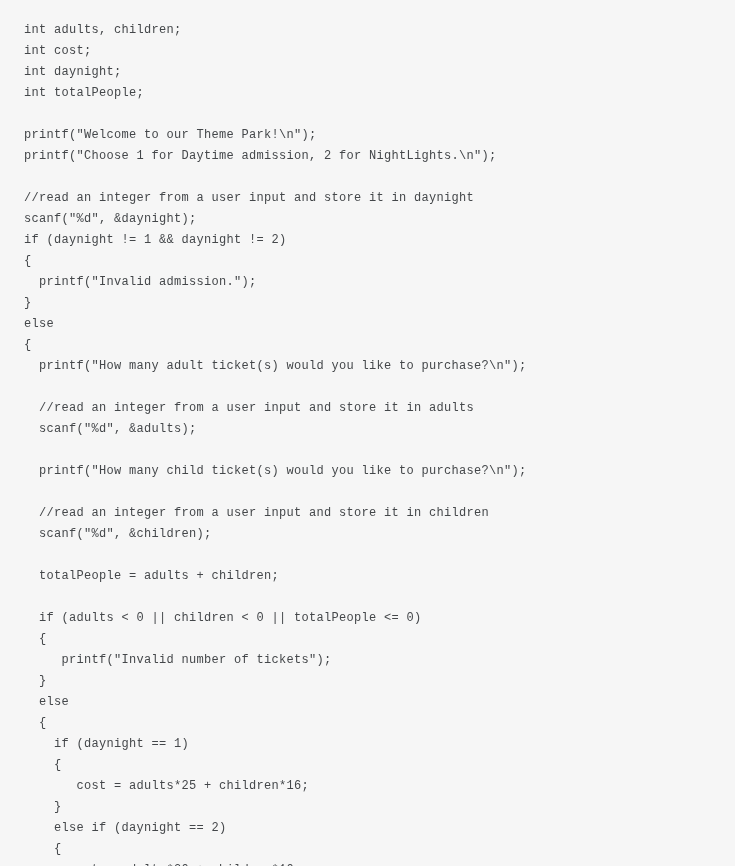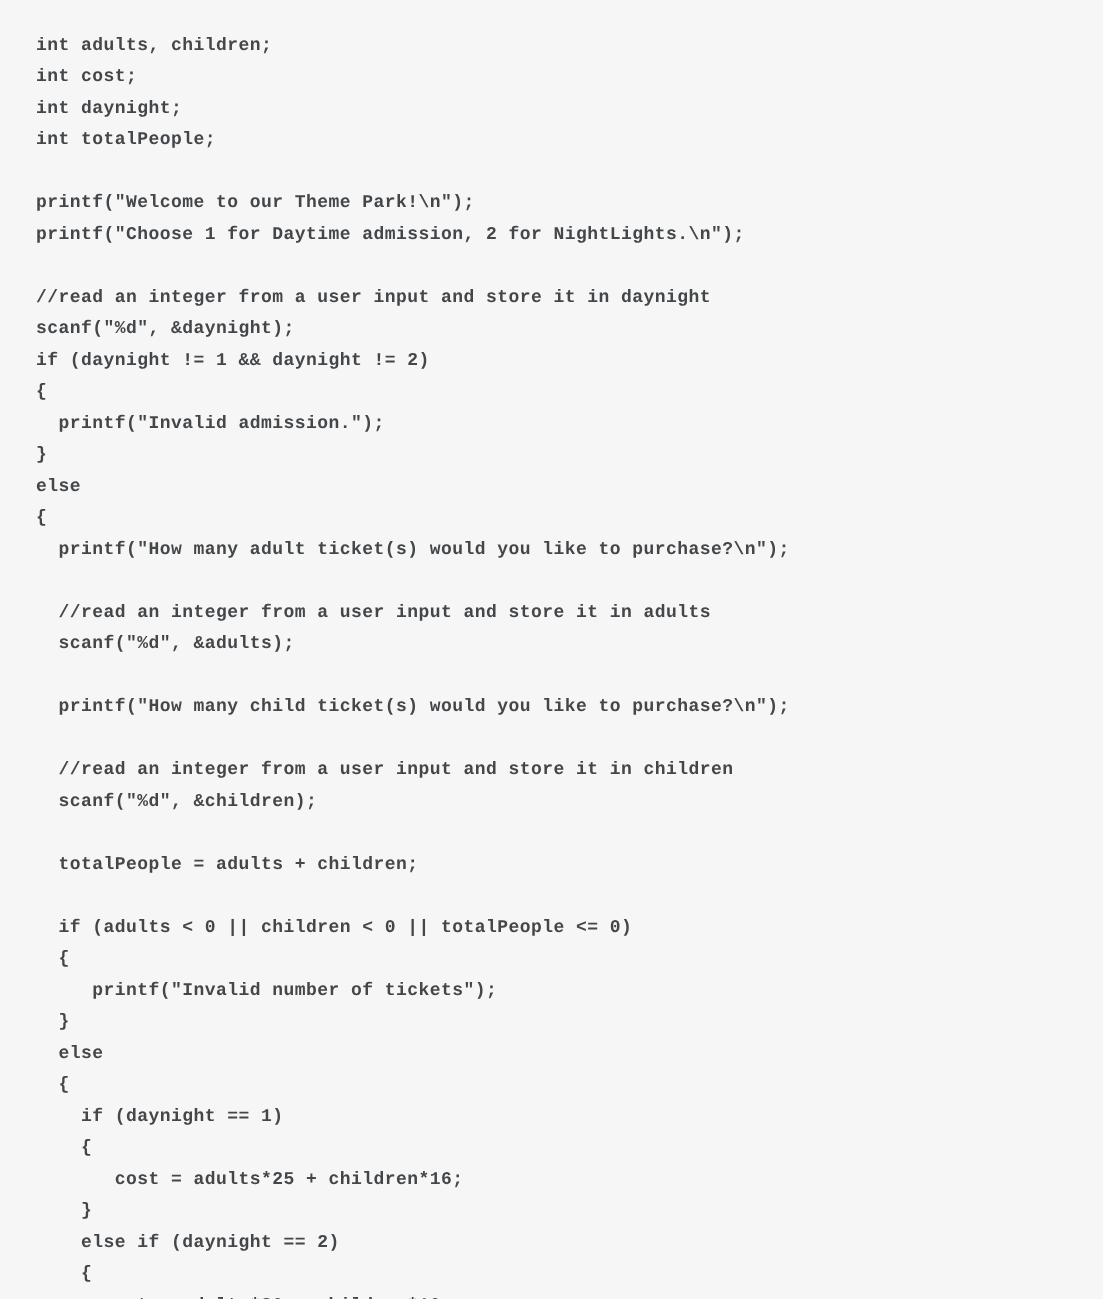--- a/index.html
+++ b/index.html
@@ -17,19 +17,18 @@
       width: 735px;
       letter-spacing: 0.3px;
     }
     pre {
       font-family: inherit;
       white-space: pre;
     }
     .code-line {
       display: block;
       min-height: 1.75em;
-      font-weight: bold;
     }
   </style>
 </head>
 <body>
 
 <pre id="code-container"><span class="code-line">int adults, children;</span><span class="code-line">int cost;</span><span class="code-line">int daynight;</span><span class="code-line">int totalPeople;</span><span class="code-line">&nbsp;</span><span class="code-line">printf("Welcome to our Theme Park!\n");</span><span class="code-line">printf("Choose 1 for Daytime admission, 2 for NightLights.\n");</span><span class="code-line">&nbsp;</span><span class="code-line">//read an integer from a user input and store it in daynight</span><span class="code-line">scanf("%d", &amp;daynight);</span><span class="code-line">if (daynight != 1 &amp;&amp; daynight != 2)</span><span class="code-line">{</span><span class="code-line">  printf("Invalid admission.");</span><span class="code-line">}</span><span class="code-line">else</span><span class="code-line">{</span><span class="code-line">  printf("How many adult ticket(s) would you like to purchase?\n");</span><span class="code-line">&nbsp;</span><span class="code-line">  //read an integer from a user input and store it in adults</span><span class="code-line">  scanf("%d", &amp;adults);</span><span class="code-line">&nbsp;</span><span class="code-line">  printf("How many child ticket(s) would you like to purchase?\n");</span><span class="code-line">&nbsp;</span><span class="code-line">  //read an integer from a user input and store it in children</span><span class="code-line">  scanf("%d", &amp;children);</span><span class="code-line">&nbsp;</span><span class="code-line">  totalPeople = adults + children;</span><span class="code-line">&nbsp;</span><span class="code-line">  if (adults &lt; 0 || children &lt; 0 || totalPeople &lt;= 0)</span><span class="code-line">  {</span><span class="code-line">     printf("Invalid number of tickets");</span><span class="code-line">  }</span><span class="code-line">  else</span><span class="code-line">  {</span><span class="code-line">    if (daynight == 1)</span><span class="code-line">    {</span><span class="code-line">       cost = adults*25 + children*16;</span><span class="code-line">    }</span><span class="code-line">    else if (daynight == 2)</span><span class="code-line">    {</span><span class="code-line">      cost = adults*20 + children*10;</span></pre>
 
 </body></html>

